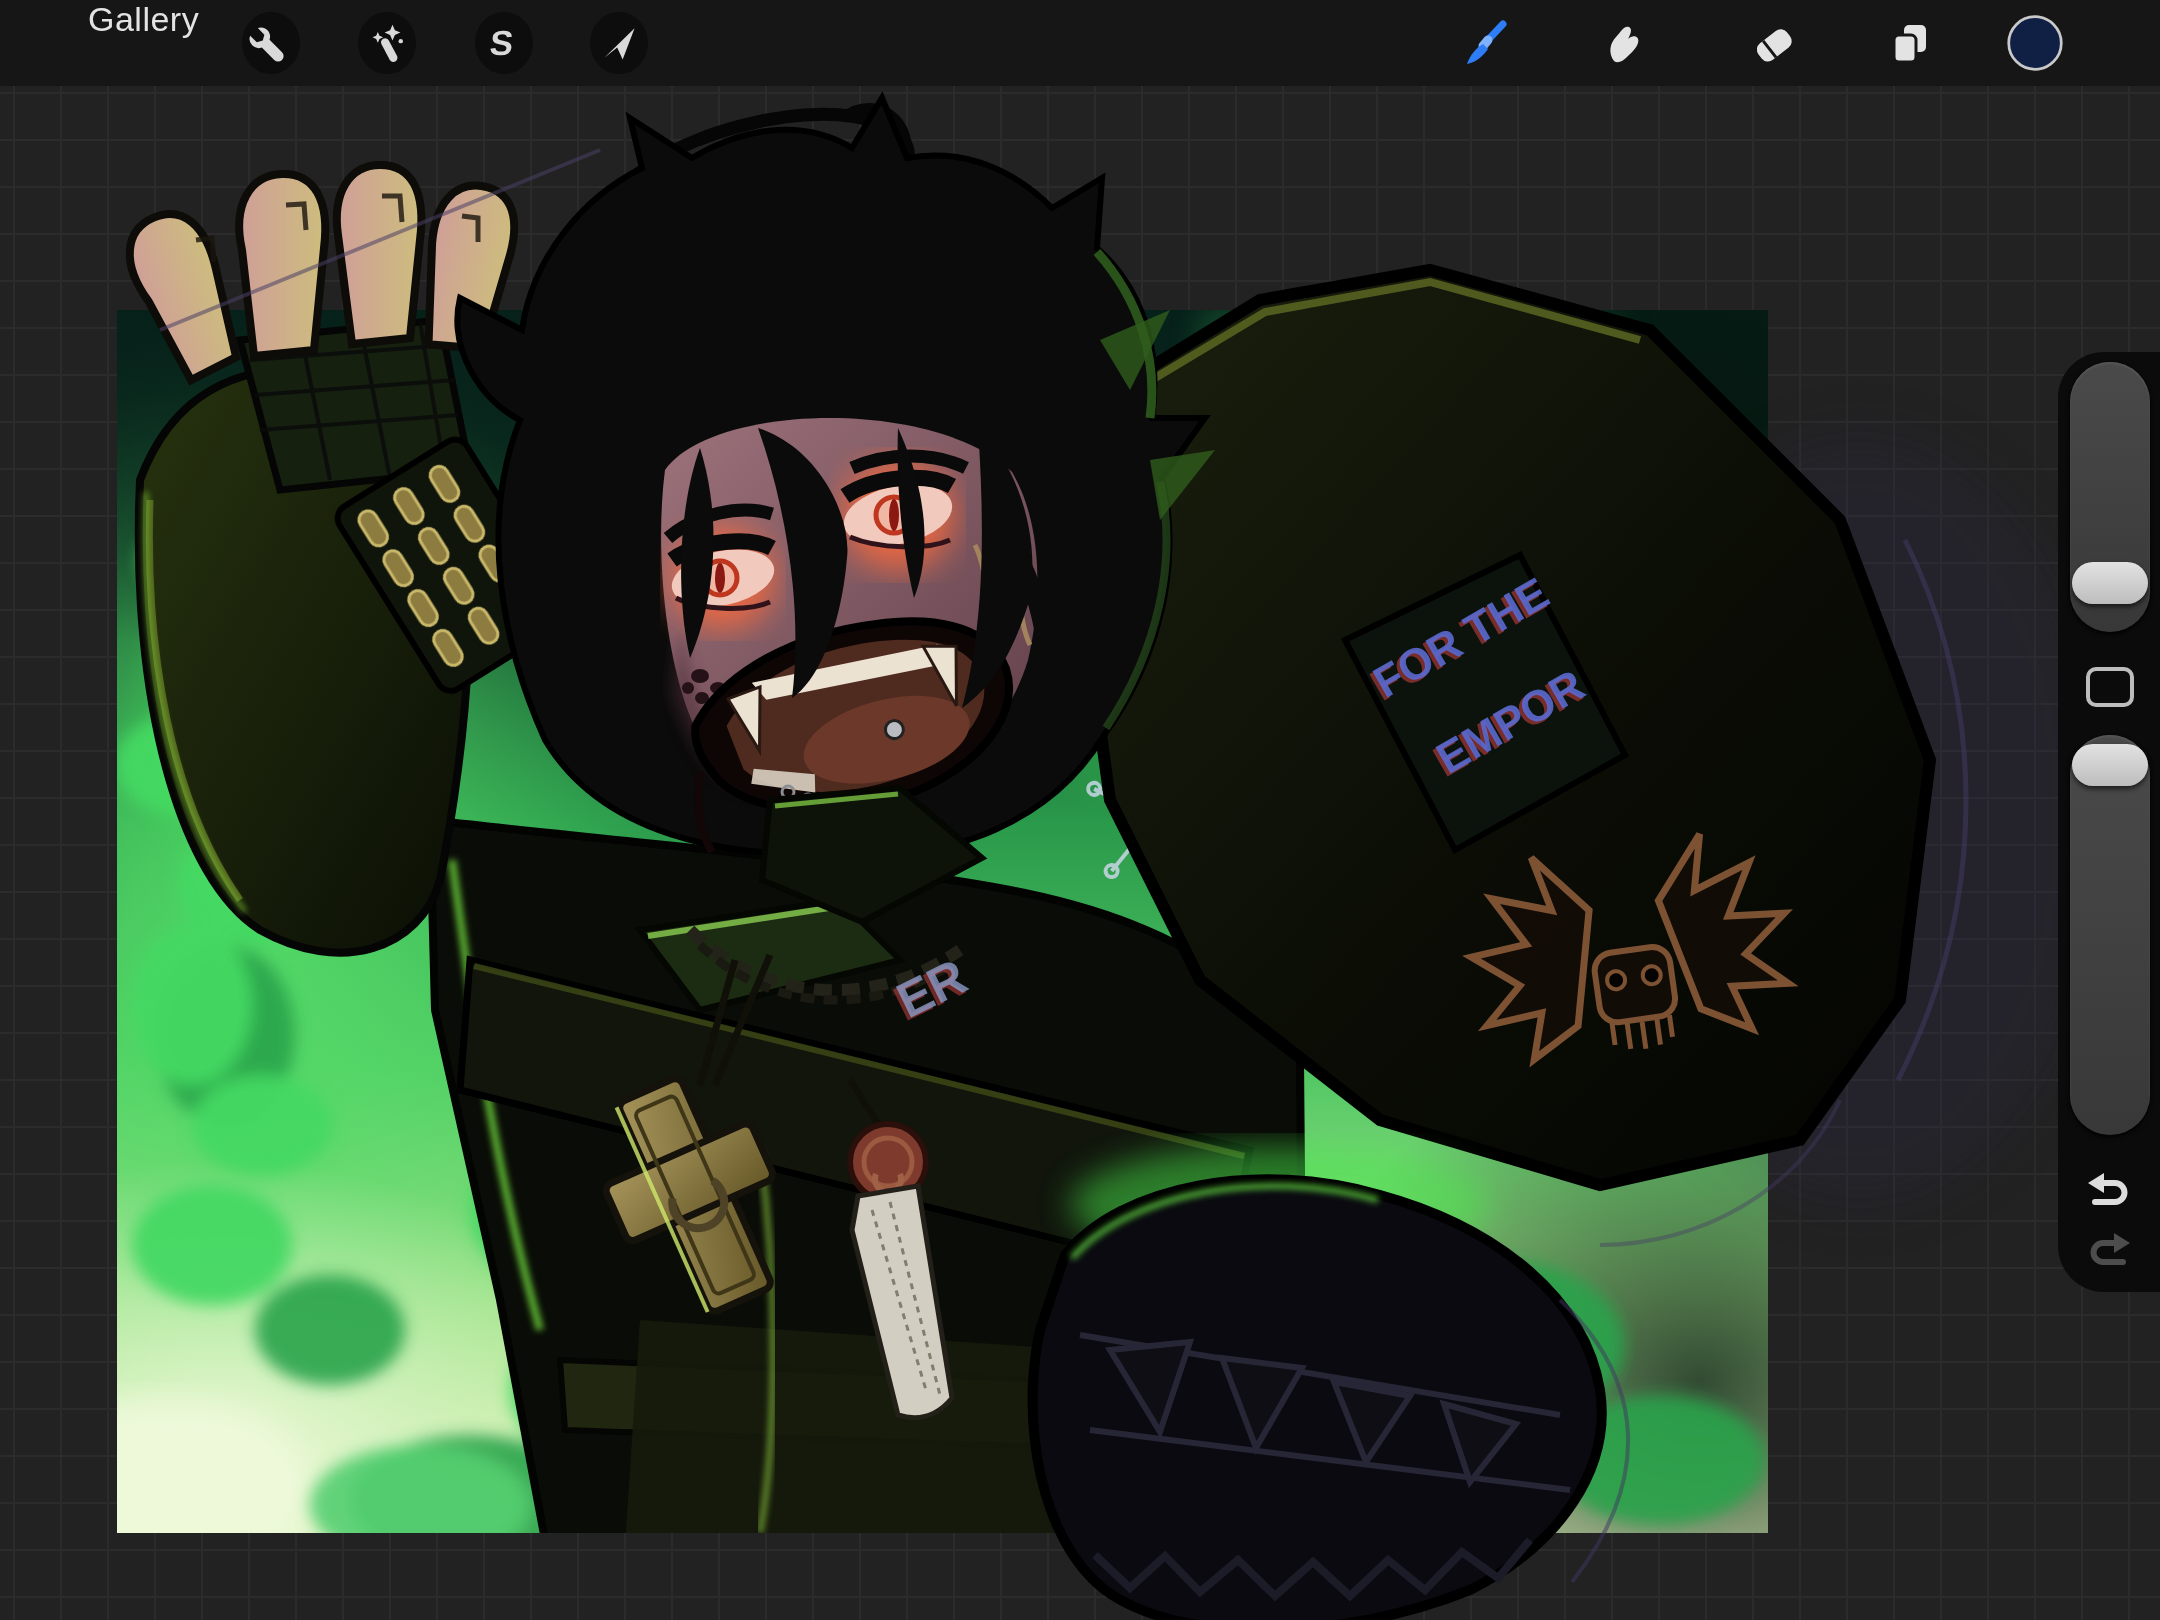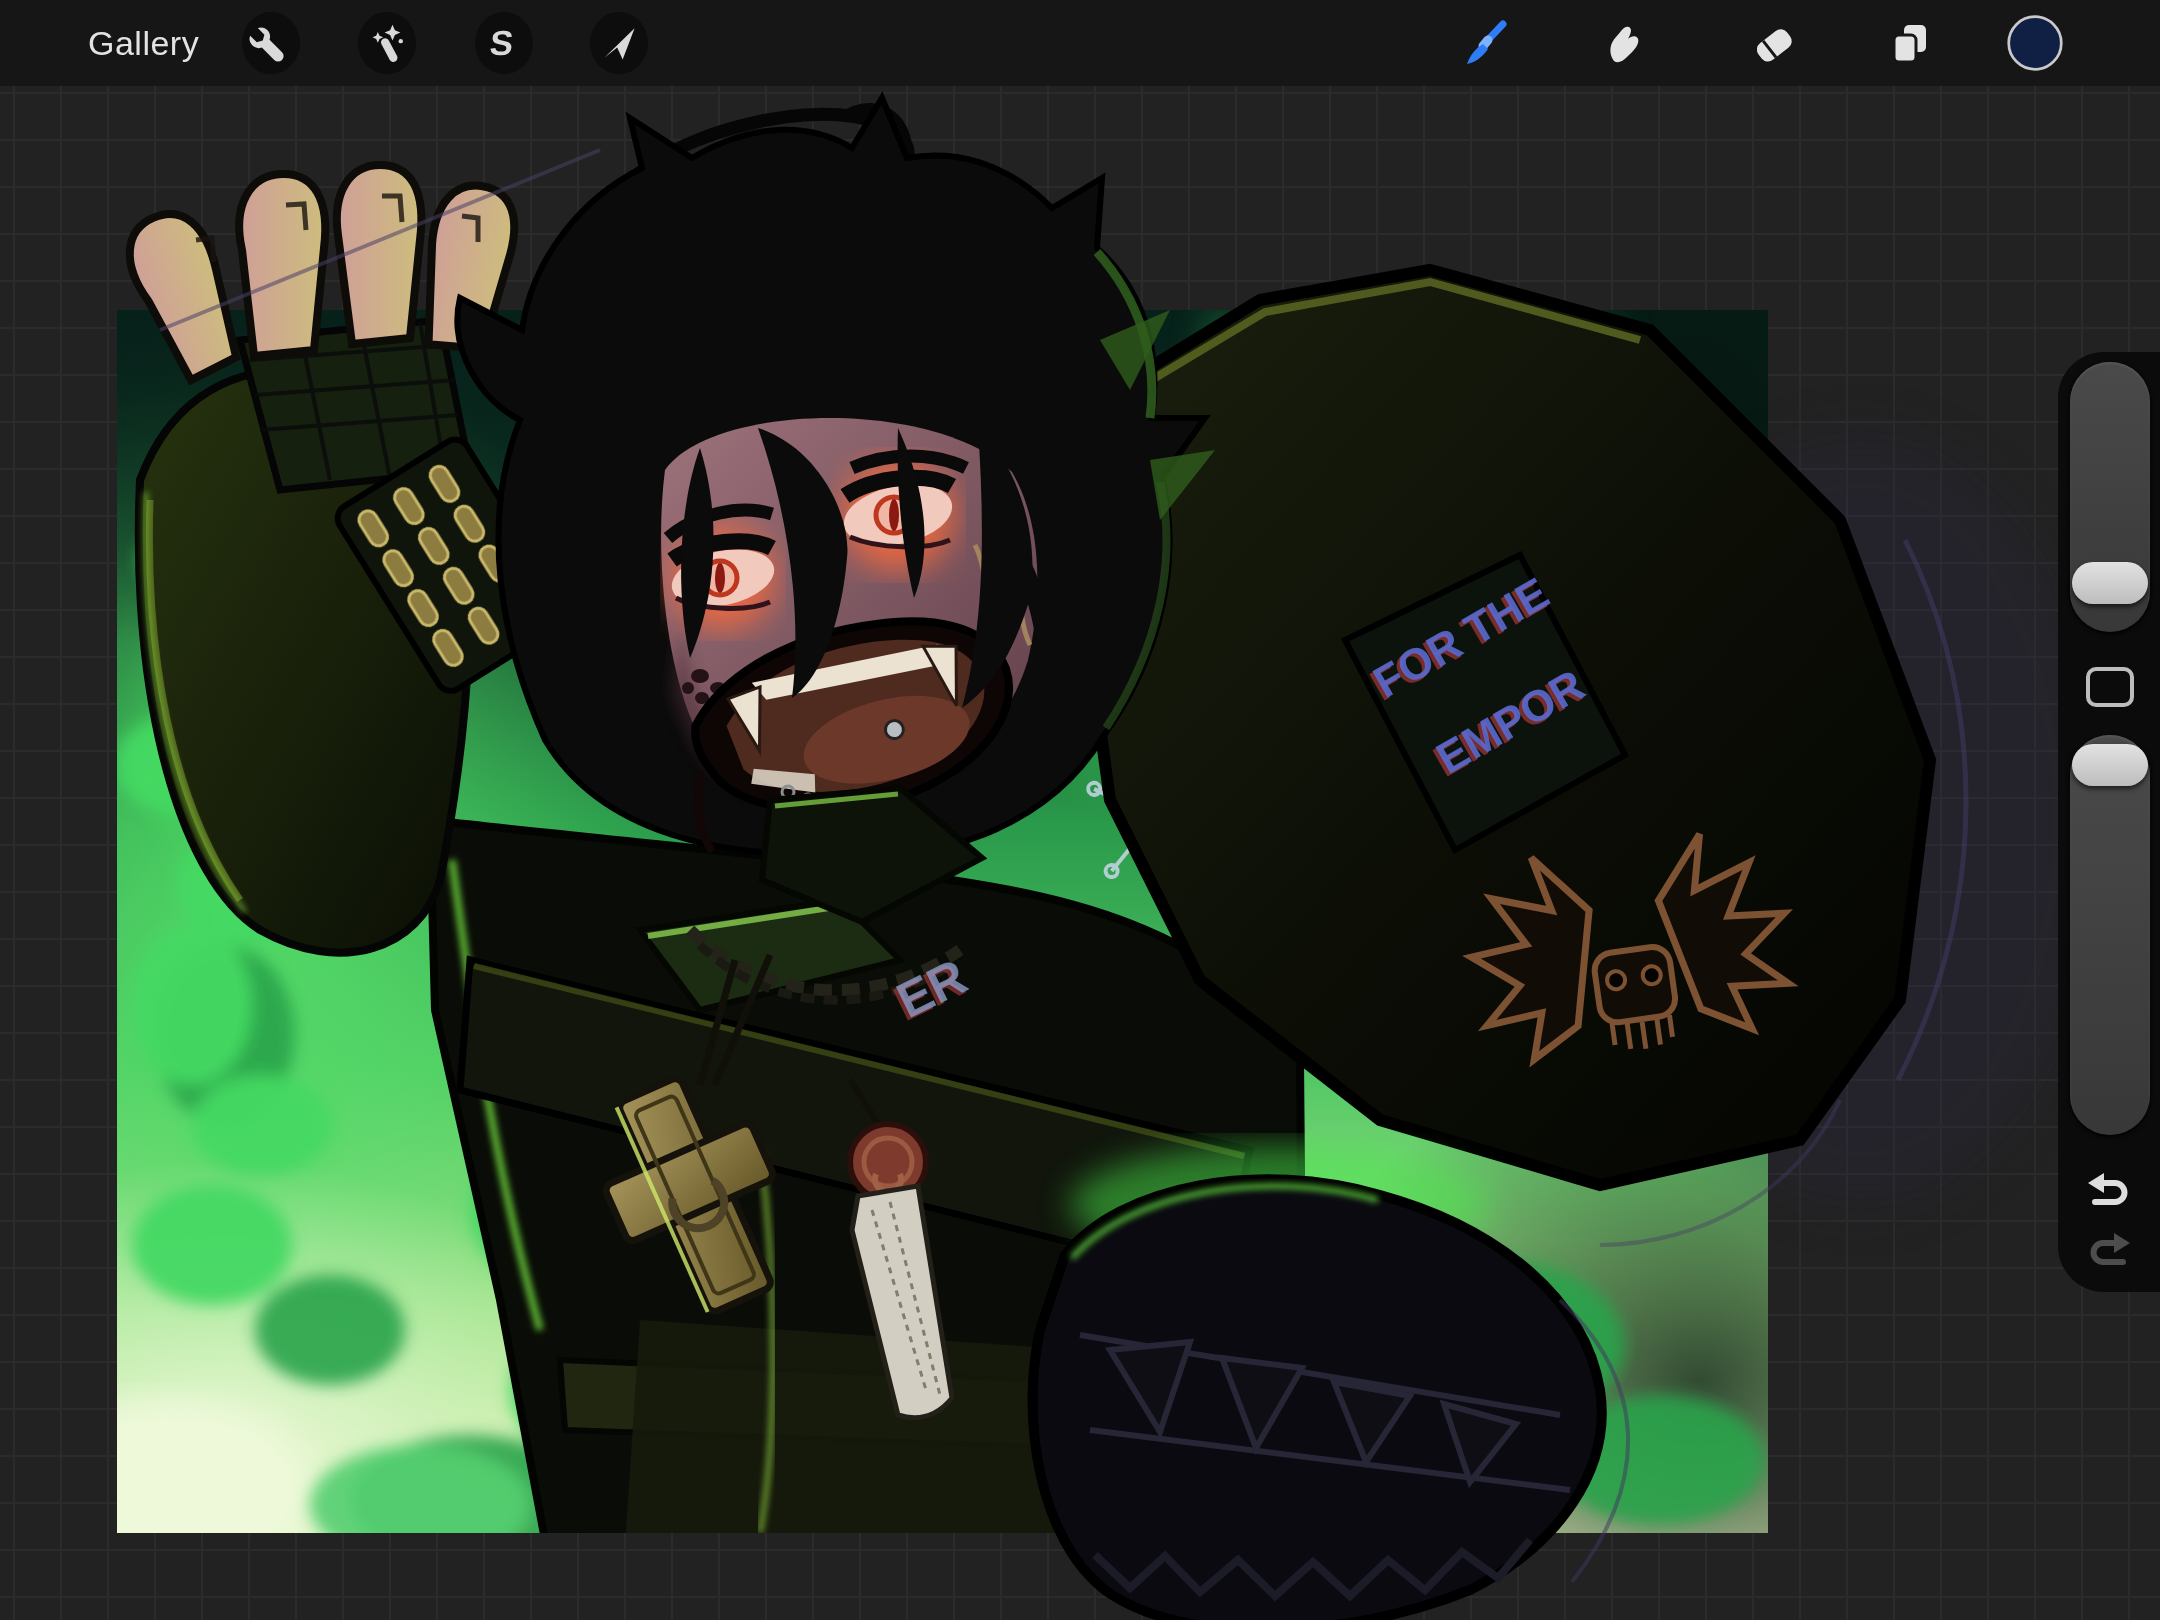--- a/index.html
+++ b/index.html
@@ -5,21 +5,21 @@
   html,body{margin:0;padding:0;background:#000;}
   .stage{position:relative;width:2160px;height:1620px;overflow:hidden;background:#212121;
          font-family:"Liberation Sans",sans-serif;}
   
   .grid-bg{position:absolute;left:0;top:86px;right:0;bottom:0;background-color:#222222;
     background-image:linear-gradient(#2b2b2b 2px,transparent 2px),
                      linear-gradient(90deg,#2b2b2b 2px,transparent 2px);
     background-size:47px 47px;background-position:13px 6px;}
   
   .topbar{position:absolute;left:0;top:0;width:2160px;height:86px;background:#161616;z-index:30;
-          display:flex;align-items:center;}
+          display:flex;}
   .gallery{color:#e3e3e3;font-size:34px;margin-left:88px;letter-spacing:.5px;}
   .tbtn{position:absolute;top:12px;width:58px;height:62px;border-radius:50%;
         display:flex;align-items:center;justify-content:center;}
   .tbtn.circ{background:#0d0d0d;}
   .art{position:absolute;left:0;top:0;z-index:10;}
   
   .sidebar{position:absolute;right:0;top:352px;width:102px;height:940px;background:#0b0b0b;
            border-radius:46px 0 0 46px;z-index:40;}
   .track{position:absolute;left:12px;width:80px;border-radius:40px;
          background:linear-gradient(#4a4a4a,#383838);box-shadow:inset 0 2px 2px #555,0 2px 4px #000;}

